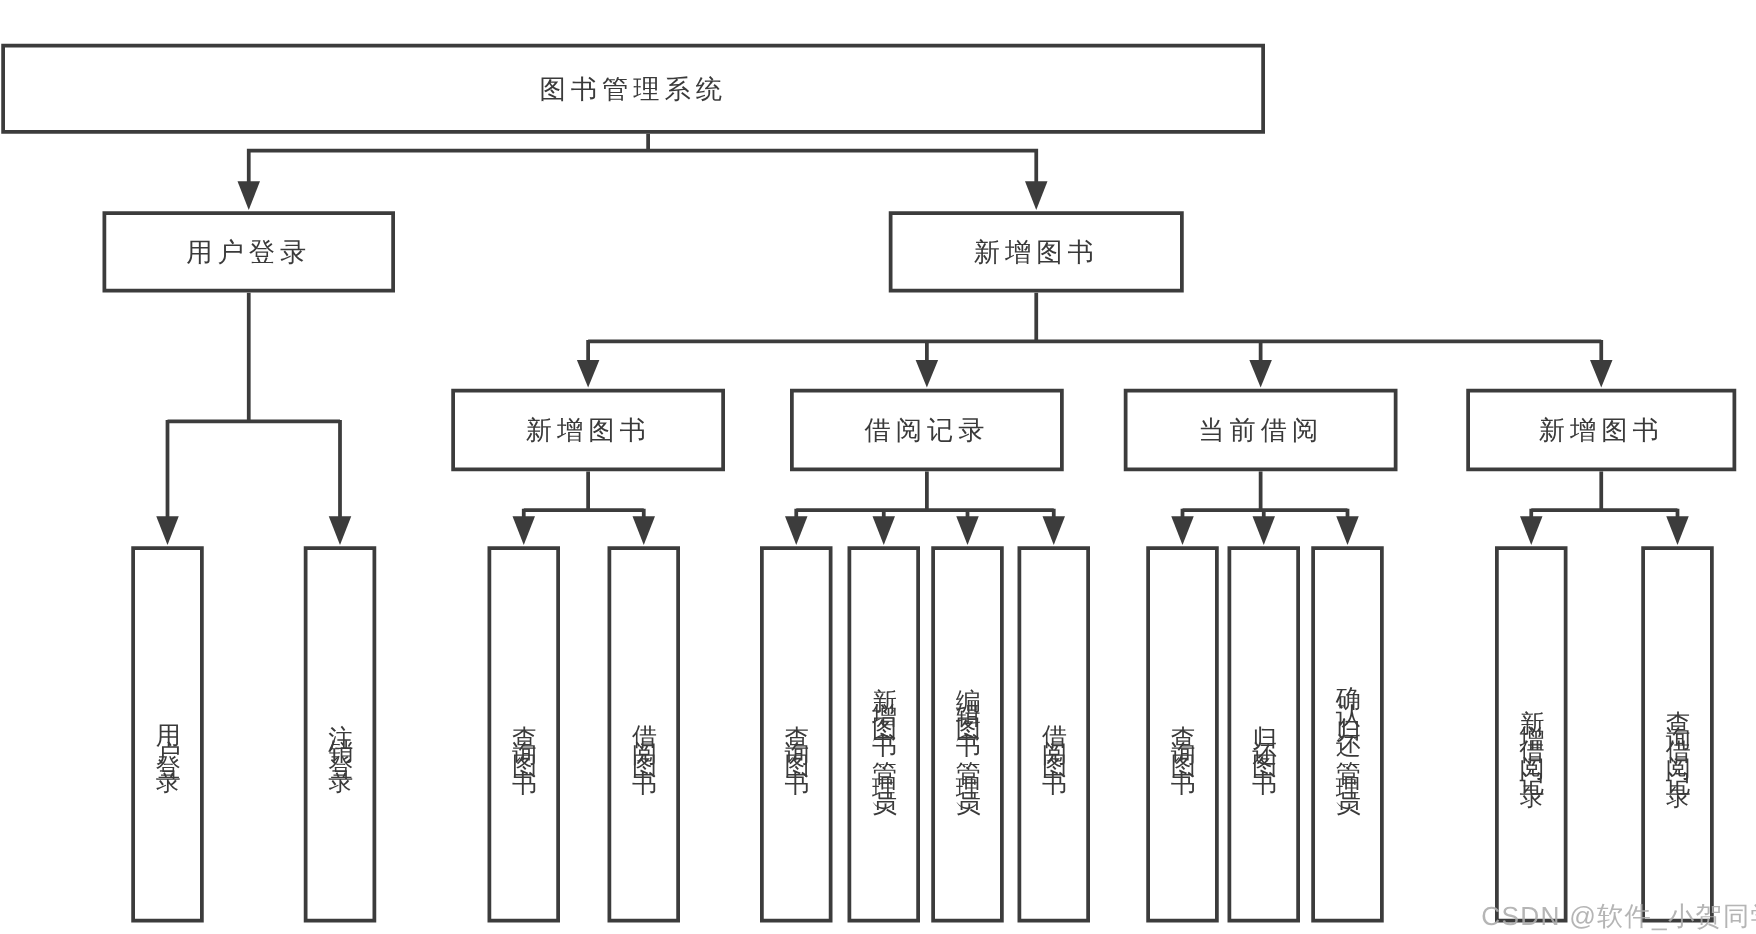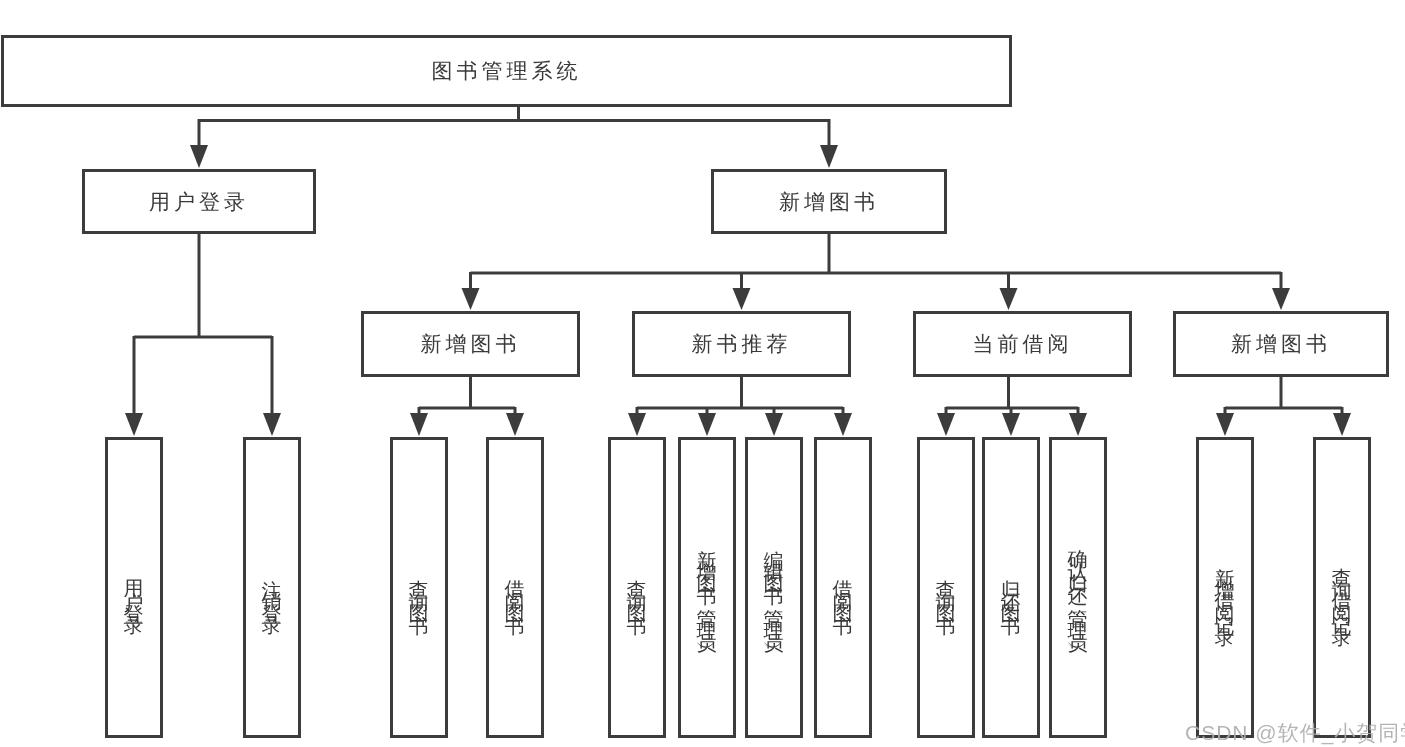--- a/index.html
+++ b/index.html
@@ -52,21 +52,21 @@
     letter-spacing: 12px;
     line-height: 1;
     white-space: nowrap;
   }
   
   .n-root   { left: 1px;  top: 13px;  width: 1011px; height: 72px; margin-top: 22px; }
   .n-login  { left: 82px;  top: 169px; width: 234px;  height: 65px; }
   .n-mgmt   { left: 711px; top: 169px; width: 236px;  height: 65px; }
   .n-newbook{ left: 361px; top: 311px; width: 219px;  height: 66px; }
   .n-borrow { left: 632px; top: 311px; width: 219px;  height: 66px; }
-  .n-current{ left: 899px; top: 311px; width: 219px;  height: 66px; margin-left: 14px; }
+  .n-current{ left: 899px; top: 311px; width: 219px;  height: 66px; }
   .n-records{ left: 1173px;top: 311px; width: 216px;  height: 66px; }
   
   .v-a1 { left: 105px; }  .v-a2 { left: 243px; }
   .v-b1 { left: 390px; }  .v-b2 { left: 486px; }
   .v-c1 { left: 608px; }  .v-c2 { left: 678px; }  .v-c3 { left: 745px; }  .v-c4 { left: 814px; }
   .v-d1 { left: 917px; }  .v-d2 { left: 982px; }  .v-d3 { left: 1049px; }
   .v-e1 { left: 1196px; } .v-e2 { left: 1313px; }
   .watermark {
     position: absolute;
     left: 1185px;
@@ -124,21 +124,21 @@
     <span>用户登录</span>
   </div>
   <div class="hbox n-mgmt">
     <span>新增图书</span>
   </div>
 
   <div class="hbox n-newbook">
     <span>新增图书</span>
   </div>
   <div class="hbox n-borrow">
-    <span>新书推荐</span>
+    <span>借阅记录</span>
   </div>
   <div class="hbox n-current">
     <span>当前借阅</span>
   </div>
   <div class="hbox n-records">
     <span>新增图书</span>
   </div>
 
   <div class="vbox v-a1">
     <span>用户登录</span>

